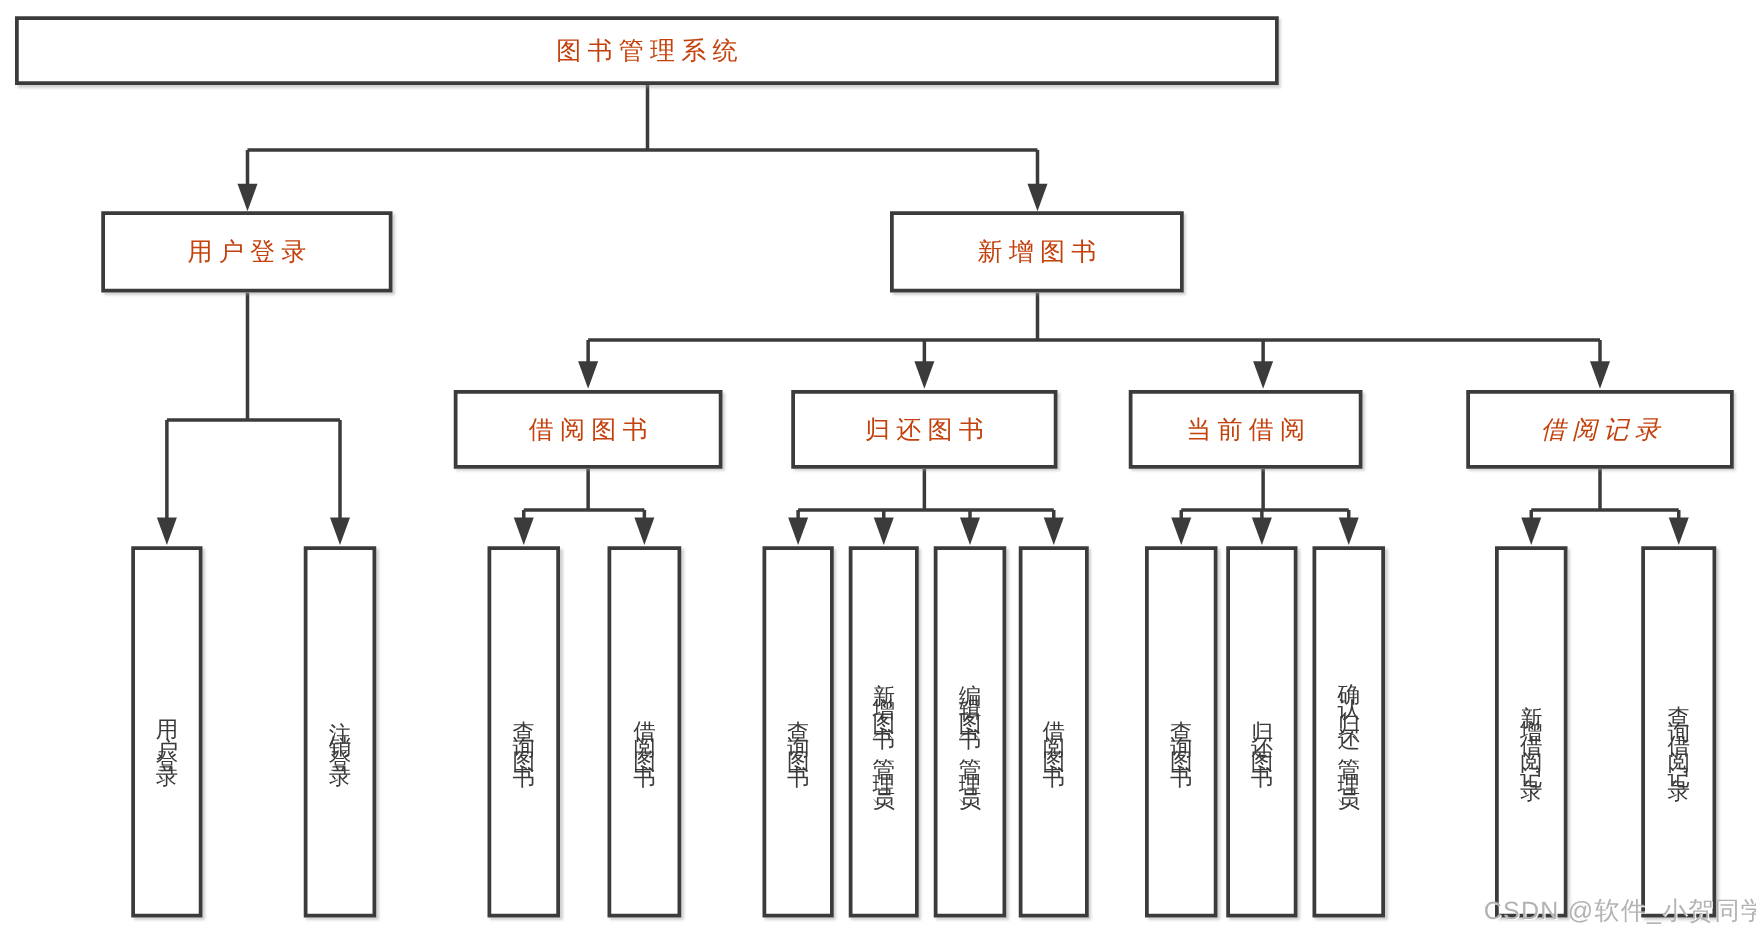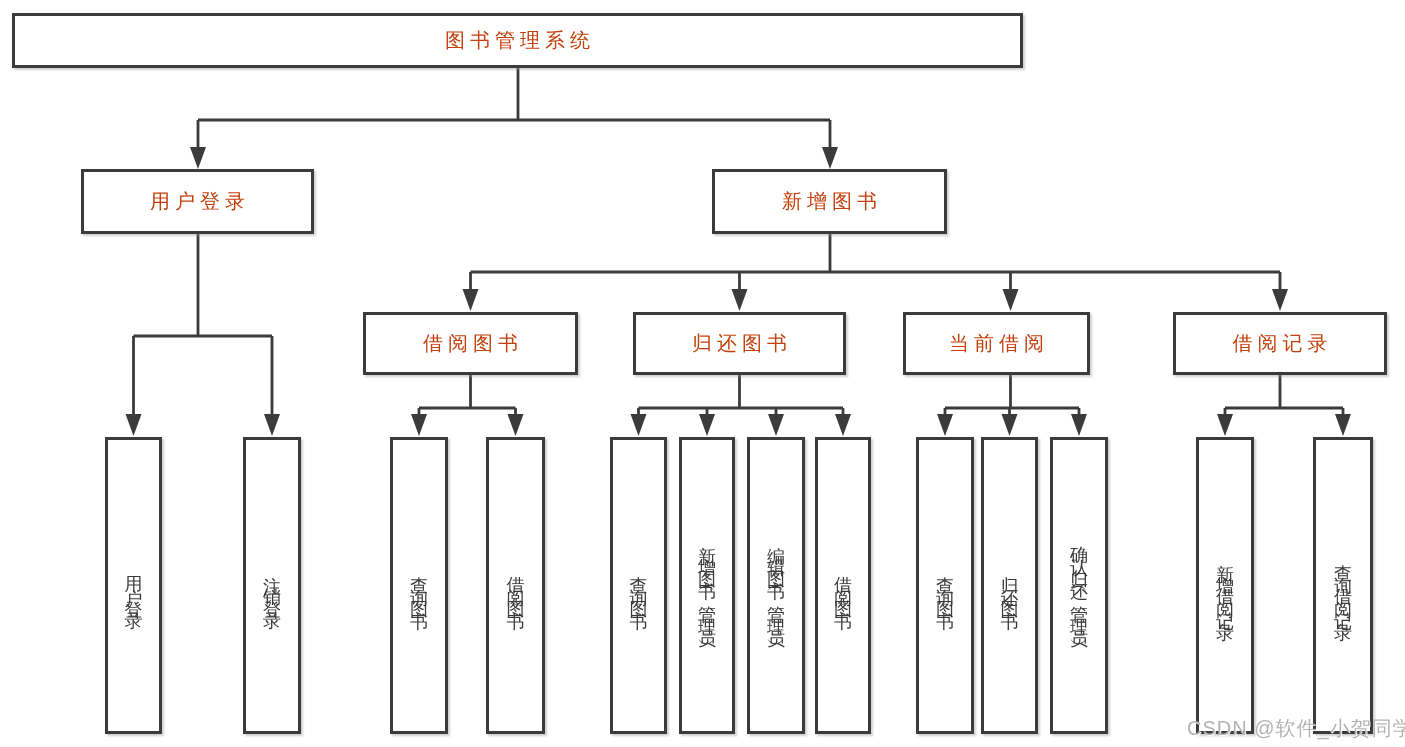--- a/index.html
+++ b/index.html
@@ -52,21 +52,21 @@
     line-height: 1;
     white-space: nowrap;
   }
   
   #n-root          { left: 12px;   top: 13px;  width: 1011px; height: 55px; }
   #n-user-login    { left: 81px;   top: 169px; width: 233px;  height: 65px; }
   #n-book-mgmt     { left: 712px;  top: 169px; width: 235px;  height: 65px; }
   #n-new-rec       { left: 363px;  top: 312px; width: 215px;  height: 63px; }
   #n-book-borrow   { left: 633px;  top: 312px; width: 213px;  height: 63px; }
   #n-cur-borrow    { left: 903px;  top: 312px; width: 187px;  height: 63px; }
-  #n-borrow-rec    { left: 1173px; top: 312px; width: 214px;  height: 63px; }
+  #n-borrow-rec    { left: 1173px; top: 312px; width: 214px;  height: 63px; font-style: italic; }
   
   #l-a1 { left: 105px;  width: 57px; }
   #l-a2 { left: 243px;  width: 58px; }
   #l-b1 { left: 390px;  width: 58px; }
   #l-b2 { left: 486px;  width: 59px; }
   #l-c1 { left: 610px;  width: 57px; }
   #l-c2 { left: 679px;  width: 56px; }
   #l-c3 { left: 747px;  width: 58px; }
   #l-c4 { left: 815px;  width: 56px; }
   #l-d1 { left: 916px;  width: 58px; }

